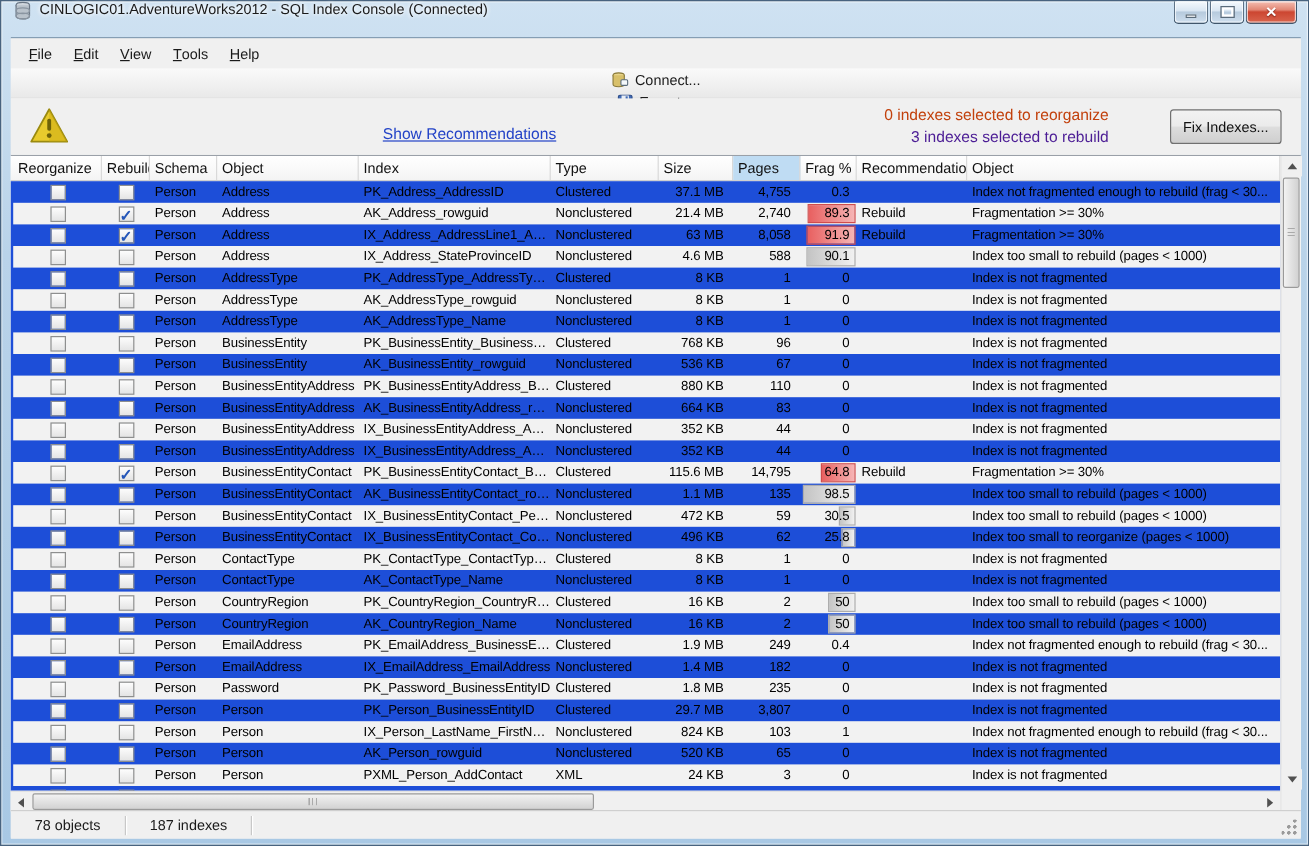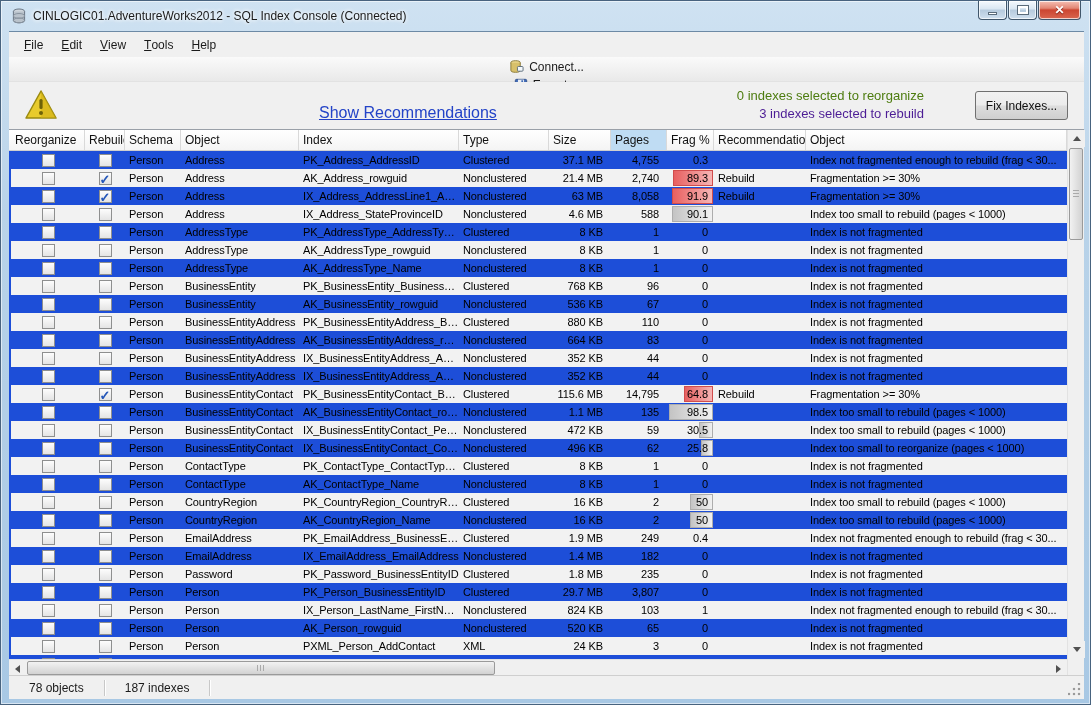--- a/index.html
+++ b/index.html
@@ -3,21 +3,21 @@
 <meta charset="utf-8">
 <style>
   * { box-sizing: border-box; margin: 0; padding: 0; }
   html,body { width:1091px; height:705px; overflow:hidden; }
   body { font-family: "Liberation Sans", sans-serif; font-size:12px; color:#000; background:#888; }
 
   
   .window { position:relative; width:1091px; height:705px;
     background: linear-gradient(180deg,#cfe2f2 0%, #b9d3e9 30%, #a8c8e4 100%);
     border:1px solid #48637f; box-shadow: inset 0 0 0 1px rgba(255,255,255,.55); }
-  .titlebar { position:absolute; left:0; top:0; right:0; height:30px; display:flex; align-items:center; }
+  .titlebar { position:absolute; left:0; top:0; right:0; height:30px; display:flex; align-items:flex-start; }
   .title-icon { margin-left:10px; width:16px; height:16px; flex:0 0 16px; }
   .title-text { margin-left:6px; font-size:12px; color:#1a1a1a; text-shadow:0 0 4px #fff, 0 0 4px #fff; }
   .win-controls { position:absolute; right:9px; top:0; display:flex; }
   .wbtn { height:19px; border:1px solid #40566b; border-top:none; border-radius:0 0 4px 4px;
     background: linear-gradient(180deg,#f4f9fd 0%, #d9e6f2 45%, #b6cadd 50%, #cfdfee 100%);
     display:flex; align-items:center; justify-content:center; margin-left:1px; box-shadow: inset 0 0 0 1px rgba(255,255,255,.7); }
   .wbtn.min, .wbtn.max { width:29px; }
   .wbtn.close { width:43px;
     background: linear-gradient(180deg,#f5c0b4 0%, #e28674 40%, #cc4631 50%, #d9654e 100%); }
   .glyph-min { width:9px; height:3px; background:#fff; border:1px solid #5a6b7a; margin-top:7px; }
@@ -36,23 +36,23 @@
      background:repeating-linear-gradient(180deg,#b5b5b5 0 2px, transparent 2px 4px); }
   .tb-btn { display:flex; align-items:center; padding:2px 6px; border-radius:2px; color:#1a1a1a; }
   .tb-btn .lbl { margin-left:5px; }
   .tb-sep { width:1px; height:17px; background:#c6c6c6; margin:0 4px; box-shadow:1px 0 0 #fff; }
   .caret { width:0; height:0; border-left:3px solid transparent; border-right:3px solid transparent; border-top:4px solid #404040; margin-left:6px; }
 
   
   .banner { position:relative; height:47px; background:#f0f0f0; }
   .warn-icon { position:absolute; left:15px; top:7px; }
   .banner-lines { position:absolute; left:56px; top:5px; color:#c00000; font-size:13px; line-height:18px; }
-  .show-rec { position:absolute; left:310px; top:22px; color:#2343c7; text-decoration:underline; font-size:16px; }
+  .show-rec { position:absolute; left:310px; top:22px; color:#2343c7; text-decoration:underline; font-size:13px; }
   .sel-status { position:absolute; right:160px; top:5px; text-align:right; font-size:13px; line-height:18px; }
-  .sel-reorg { color:#4d7c0f; }
+  .sel-reorg { color:#c2410c; }
   .sel-rebuild { color:#4c1d95; }
   .fix-btn { position:absolute; right:16px; top:9px; width:93px; height:29px;
     border:1px solid #707070; border-radius:3px; font-size:12px; color:#111;
     background:linear-gradient(180deg,#f2f2f2 0%, #ebebeb 48%, #dddddd 52%, #cfcfcf 100%);
     display:flex; align-items:center; justify-content:center; }
 
   
   .gridwrap { display:flex; width:1075px; height:546px; border-top:1px solid #9aa0a8; background:#fff; }
   .grid-main { width:1058px; }
   .grid-header { height:21px; display:flex; background:linear-gradient(180deg,#ffffff,#f4f4f4);

